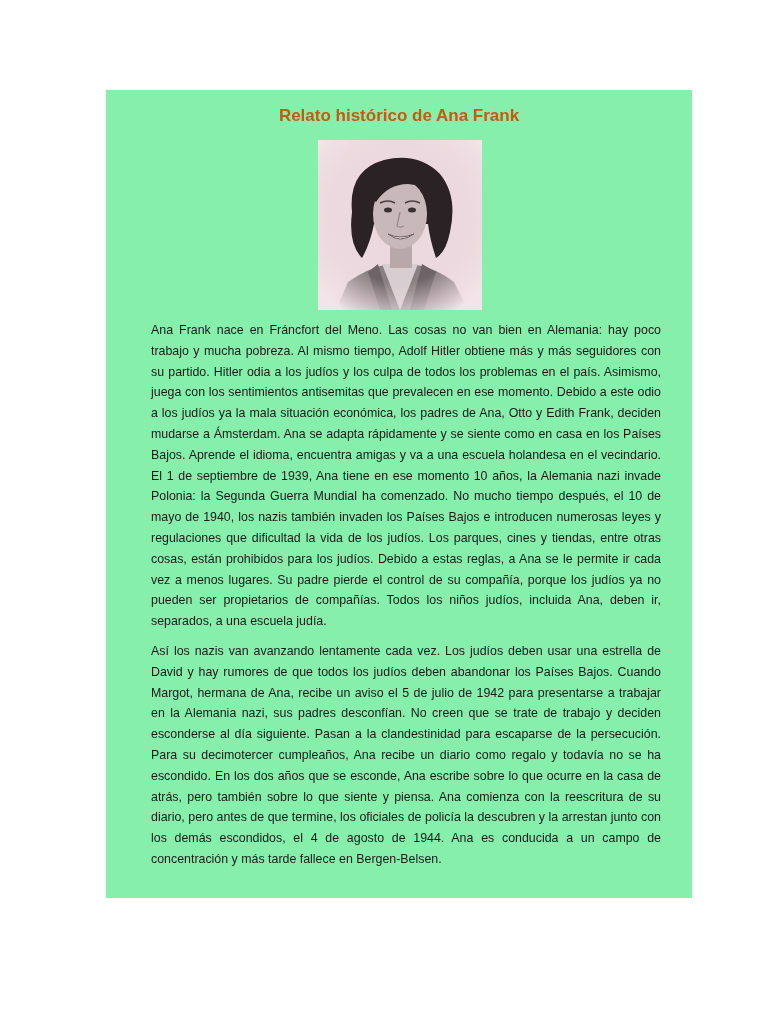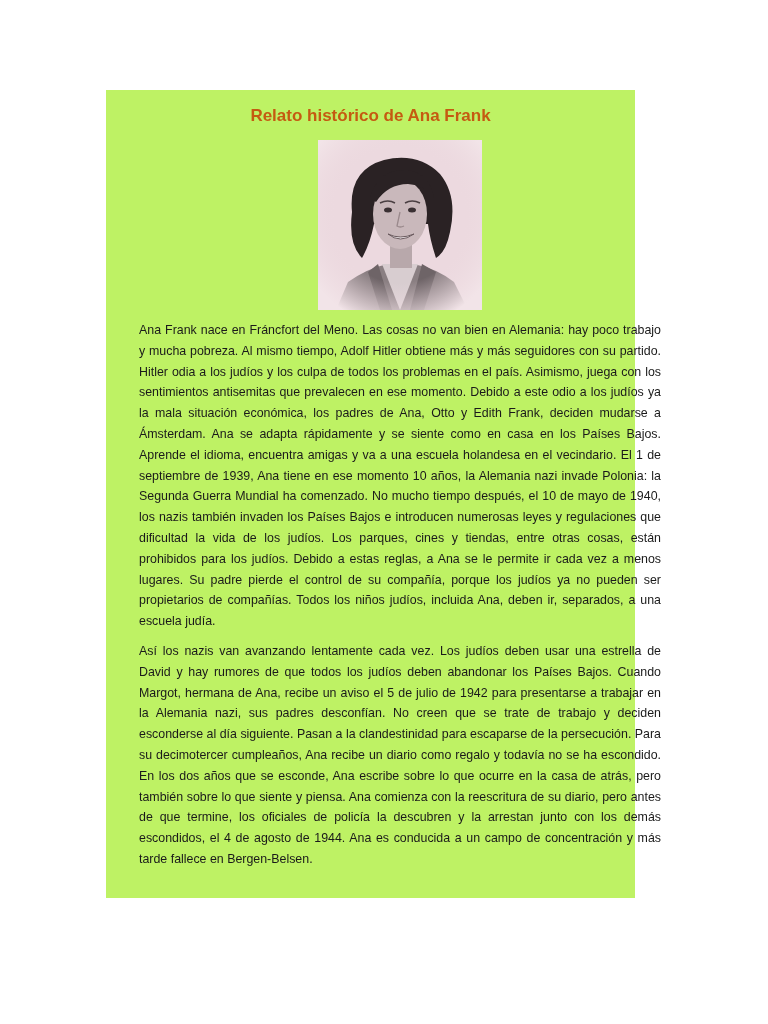--- a/index.html
+++ b/index.html
@@ -3,39 +3,39 @@
   <meta charset="utf-8">
   <style>
     html, body { margin: 0; padding: 0; }
     body {
       width: 768px; height: 1024px; background: #ffffff;
       position: relative; overflow: hidden;
       font-family: "Liberation Sans", "DejaVu Sans", sans-serif;
     }
     .page {
       position: absolute; left: 106px; top: 90px;
-      width: 529px; height: 808px;
-      background: #bef264;
+      width: 586px; height: 808px;
+      background: #86efac;
     }
     .title {
       position: absolute; left: 0; right: 0; top: 16px;
       text-align: center; color: #c55a11;
       font-size: 17px; font-weight: bold;
     }
     .photo {
       position: absolute; left: 212px; top: 50px;
       width: 164px; height: 170px;
       background: #ecd9df; overflow: hidden;
     }
     .body-text {
       position: absolute; left: 33px; top: 230px; width: 522px;
       color: #1a1a1a; font-size: 12.4px; line-height: 20.8px;
       text-align: justify;
     }
-    .body-text p { margin: 0 0 9px 0; }
+    .body-text p { margin: 0 0 9px 12px; }
   </style>
 </head>
 <body>
 
 <div class="page">
   <div class="title">Relato histórico de Ana Frank</div>
 
   <div class="photo" title="Retrato en blanco y negro de Ana Frank sonriendo">
     <svg width="164" height="170" viewBox="0 0 164 170">
       <defs>

